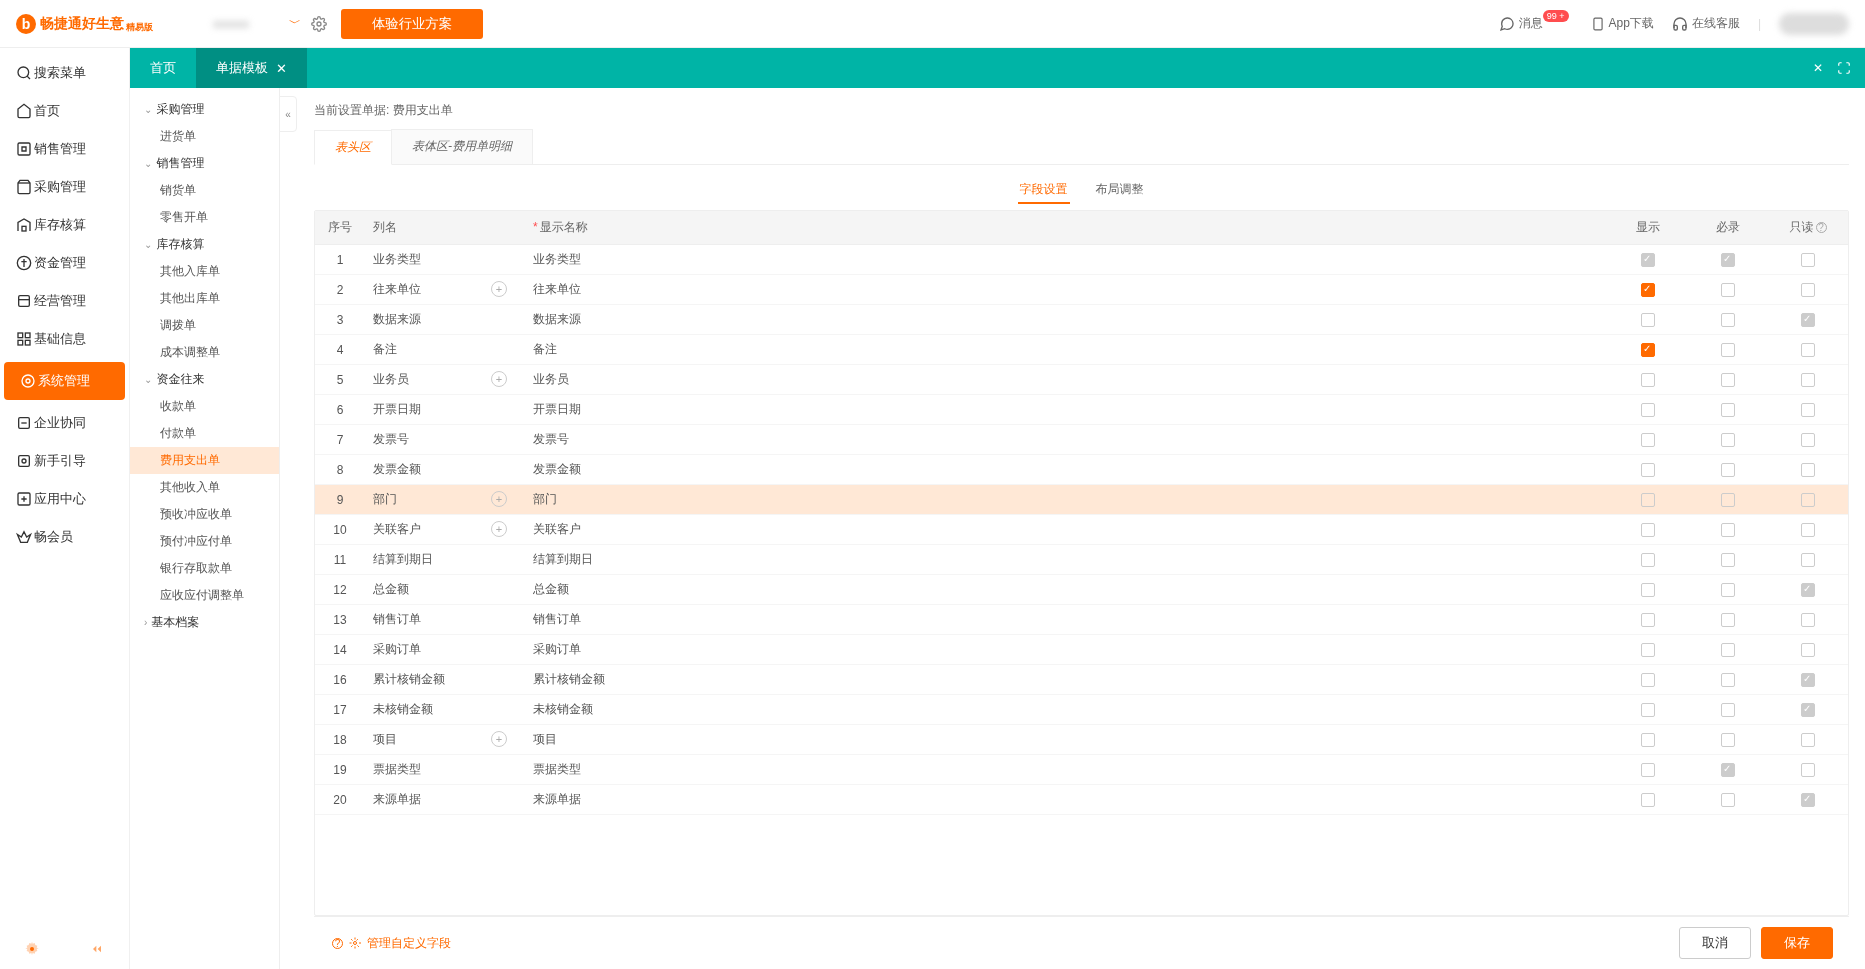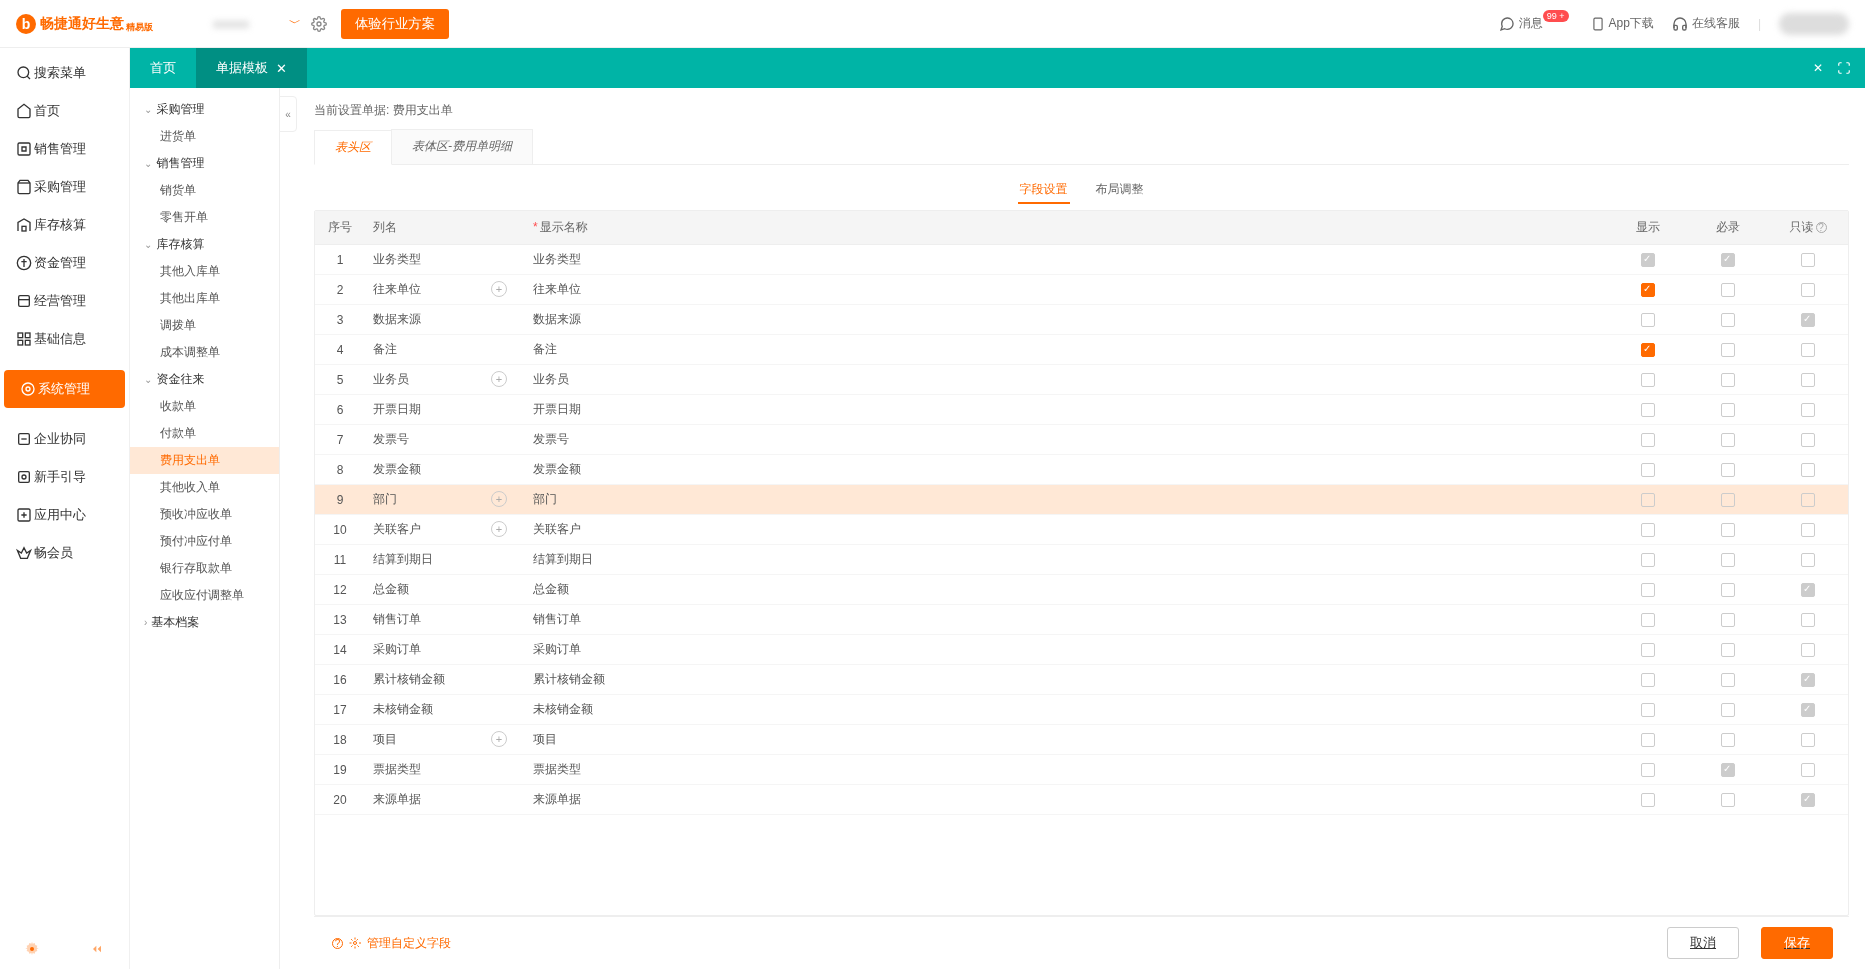--- a/index.html
+++ b/index.html
@@ -7,31 +7,31 @@
 .app { display: flex; flex-direction: column; height: 969px; width: 1865px; }
 
 
 .header { display: flex; align-items: center; height: 48px; padding: 0 16px; border-bottom: 1px solid #eee; }
 .logo { display: flex; align-items: center; color: #ff6a00; font-weight: bold; font-size: 14px; }
 .logo-icon { width: 20px; height: 20px; background: #ff6a00; border-radius: 50%; margin-right: 4px; display:flex;align-items:center;justify-content:center;color:#fff;font-weight:bold; }
 .logo-sub { font-size: 9px; color: #ff6a00; margin-left: 2px; margin-top: 8px; }
 .sel-org { margin-left: 60px; color: #aaa; filter: blur(3px); }
 .sel-caret { color: #ff6a00; margin-left: 40px; }
 .gear { margin-left: 10px; color: #888; }
-.btn-orange { background: #ff6a00; color: #fff; border: none; padding: 6px 14px; border-radius: 3px; margin-left: 14px; cursor: pointer; }
+.btn-orange { background: #ff6a00; color: #fff; border: none; padding: 6px 31px; border-radius: 3px; margin-left: 14px; cursor: pointer; }
 .header-right { margin-left: auto; display: flex; align-items: center; gap: 18px; color: #666; }
 .badge { background: #ff4d4f; color: #fff; font-size: 9px; padding: 1px 4px; border-radius: 7px; position: relative; top:-8px; left:-4px; }
 .hdr-item { display: flex; align-items: center; gap: 4px; cursor: pointer; }
 .avatar-blur { width: 70px; height: 22px; background: #ddd; border-radius: 11px; filter: blur(3px); }
 
 
 .body { display: flex; flex: 1; overflow: hidden; }
 .nav { width: 130px; background: #fff; border-right: 1px solid #f0f0f0; padding-top: 6px; display:flex; flex-direction:column; }
 .nav-item { display: flex; align-items: center; gap: 2px; padding: 10px 16px; font-size: 13px; color: #333; cursor: pointer; }
-.nav-item.active { background: #ff6a00; color: #fff; border-radius: 4px; margin: 12px 4px; }
+.nav-item.active { background: #ff6a00; color: #fff; border-radius: 4px; margin: 4px 4px; }
 .nav-icon { width: 16px; height: 16px; display:inline-flex;align-items:center;justify-content:center; }
 .nav-bottom { margin-top: auto; display: flex; justify-content: space-around; padding: 12px 0; color: #ff6a00; }
 
 
 .main { flex: 1; display: flex; flex-direction: column; background: #f5f5f5; }
 .tabs-bar { background: #00b4a6; display: flex; align-items: center; height: 40px; color: #fff; }
 .tab { padding: 0 20px; height: 100%; display: flex; align-items: center; cursor: pointer; font-size: 13px; }
 .tab.inactive { background: #00b4a6; }
 .tab.active { background: #008f83; position: relative; }
 .tab-close { margin-left: 8px; cursor: pointer; }
@@ -72,21 +72,21 @@
 .chk.on { background: #ff6a00; border-color: #ff6a00; }
 .chk.on::after { content: "✓"; color: #fff; font-size: 10px; position: absolute; top: -1px; left: 1px; }
 .chk.disabled { background: #f5f5f5; }
 .chk.disabled.on { background: #ccc; border-color:#ccc; }
 .chk.disabled.on::after { content: "✓"; color: #fff; font-size: 10px; position: absolute; top: -1px; left: 1px; }
 .help-icon { font-size: 10px; border:1px solid #aaa; border-radius:50%; width:11px;height:11px;display:inline-flex;align-items:center;justify-content:center;margin-left:2px;color:#aaa; }
 
 
 .footer { display: flex; align-items: center; padding: 10px 16px; border-top: 1px solid #eee; }
 .footer-left { display: flex; align-items: center; gap: 6px; color: #ff6a00; font-size: 12px; }
-.footer-right { margin-left: auto; display: flex; gap: 22px; text-decoration: underline; }
+.footer-right { margin-left: auto; display: flex; gap: 10px; }
 .btn { padding: 6px 22px; border-radius: 3px; cursor: pointer; font-size: 13px; }
 .btn-default { background: #fff; border: 1px solid #ccc; color: #333; }
 .btn-primary { background: #ff6a00; border: 1px solid #ff6a00; color: #fff; }
 
 svg { display: block; }
 </style>
 </head>
 <body>
 
 <div class="app">

